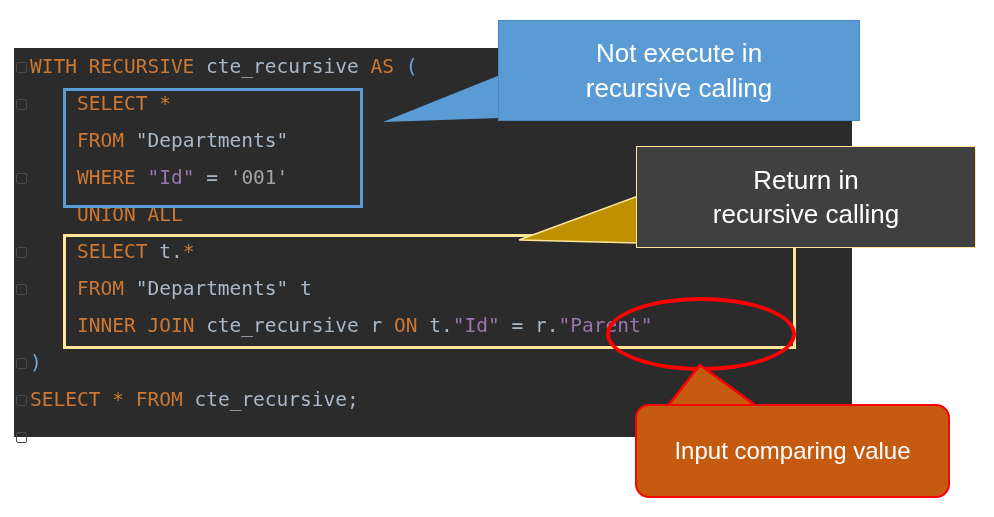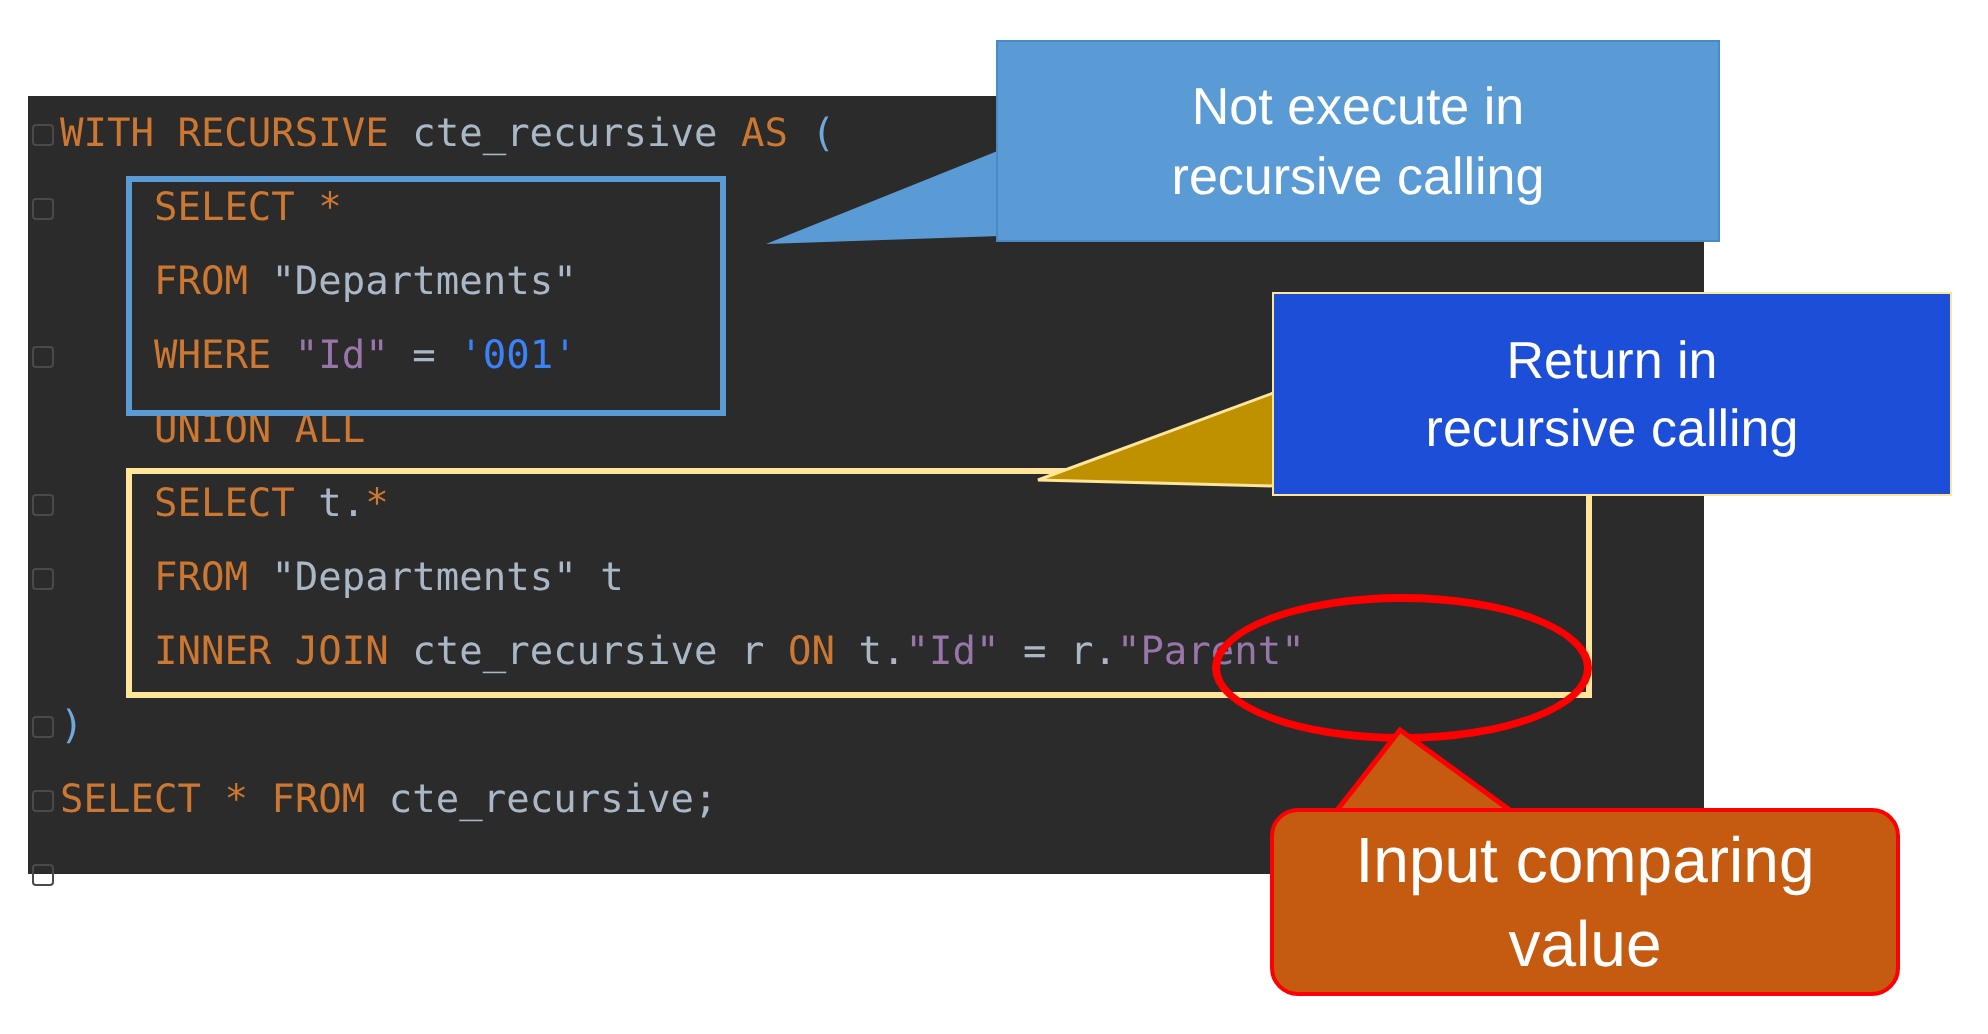--- a/index.html
+++ b/index.html
@@ -60,21 +60,21 @@
     white-space: pre;
     z-index: 3;
   }
   .code-line {
     height: 37px;
     padding-left: 0px;
   }
   .kw      { color: #cc7832; }
   .ident   { color: #a9b7c6; }
   .qident  { color: #9876aa; }
-  .str     { color: #3b82f6; }
+  .str     { color: #a3a3a3; }
   .punct   { color: #a9b7c6; }
   .paren   { color: #6fa8dc; }
   .op      { color: #a9b7c6; }
 
   
   .hl-rect {
     position: absolute;
     box-sizing: border-box;
     z-index: 6;
     pointer-events: none;
@@ -133,33 +133,33 @@
     height: 101px;
     background: #5b9bd5;
     border: 1px solid #4a8ac4;
     font-size: 26px;
   }
   #callout-gold {
     left: 636px;
     top: 146px;
     width: 340px;
     height: 102px;
-    background: #1d4ed8;
+    background: #404040;
     border: 1.5px solid #ffe599;
     font-size: 26px;
   }
   #callout-orange {
     left: 635px;
     top: 404px;
     width: 315px;
     height: 94px;
     background: #c55a11;
     border: 2.5px solid #ff0000;
     border-radius: 14px;
-    font-size: 32px;
+    font-size: 24px;
   }
 
   
   .tail-svg {
     position: absolute;
     overflow: visible;
     z-index: 11;
     pointer-events: none;
   }
   #tail-blue-svg  { left: 0; top: 0; width: 994px; height: 517px; }

